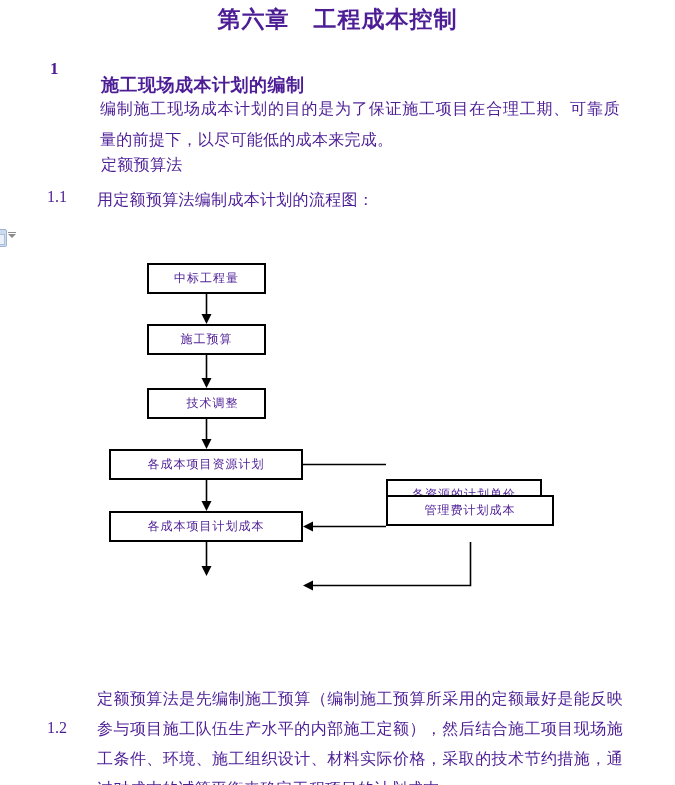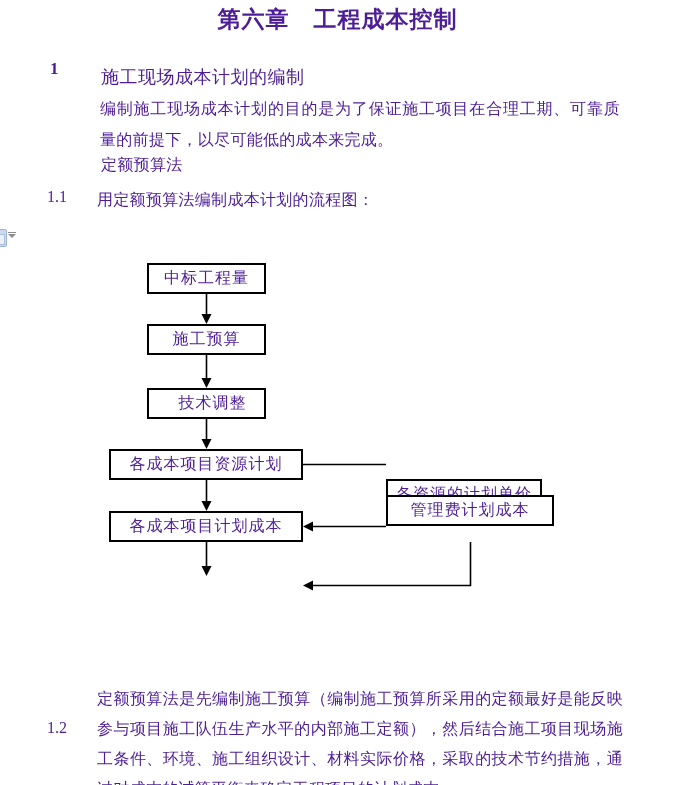--- a/index.html
+++ b/index.html
@@ -18,22 +18,22 @@
     letter-spacing:1px;
     line-height:32px;
     white-space:nowrap;
   }
   .section-row{position:absolute;left:0;top:56px;width:675px;line-height:26px;}
   .section-number{
     position:absolute;left:50px;top:0;
     font-size:17px;font-weight:bold;
   }
   .section-heading{
-    position:absolute;left:101px;top:8px;
-    font-size:18px;font-weight:normal;
+    position:absolute;left:101px;top:16px;
+    font-size:18px;font-weight:bold;
     letter-spacing:0.5px;
     white-space:nowrap;
   }
   .body-par{
     position:absolute;left:100px;top:93px;width:520px;
     font-size:16px;line-height:31px;
     letter-spacing:0.3px;
     text-align:justify;
     text-justify:inter-ideograph;
   }
@@ -76,21 +76,21 @@
   .smart-tag .arrow-bar{
     position:absolute;left:12px;top:4px;width:8px;height:1px;background:#8c8c8c;
   }
   
   .fc-svg{position:absolute;left:0;top:0;width:675px;height:785px;pointer-events:none;}
   .fc-box{
     position:absolute;
     border:2px solid #000;
     background:#fff;
     box-sizing:border-box;
-    font-size:16px;
+    font-size:12px;
     display:flex;align-items:center;justify-content:center;
     white-space:nowrap;
     letter-spacing:1px;
   }
   .b1{left:147px;top:263px;width:119px;height:31px;}
   .b2{left:147px;top:324px;width:119px;height:31px;}
   .b3{left:147px;top:388px;width:119px;height:31px;padding-left:12px;}
   .b4{left:109px;top:449px;width:194px;height:31px;}
   .b5{left:386px;top:449px;width:156px;height:31px;margin-top:30px;}
   .b6{left:109px;top:511px;width:194px;height:31px;}

